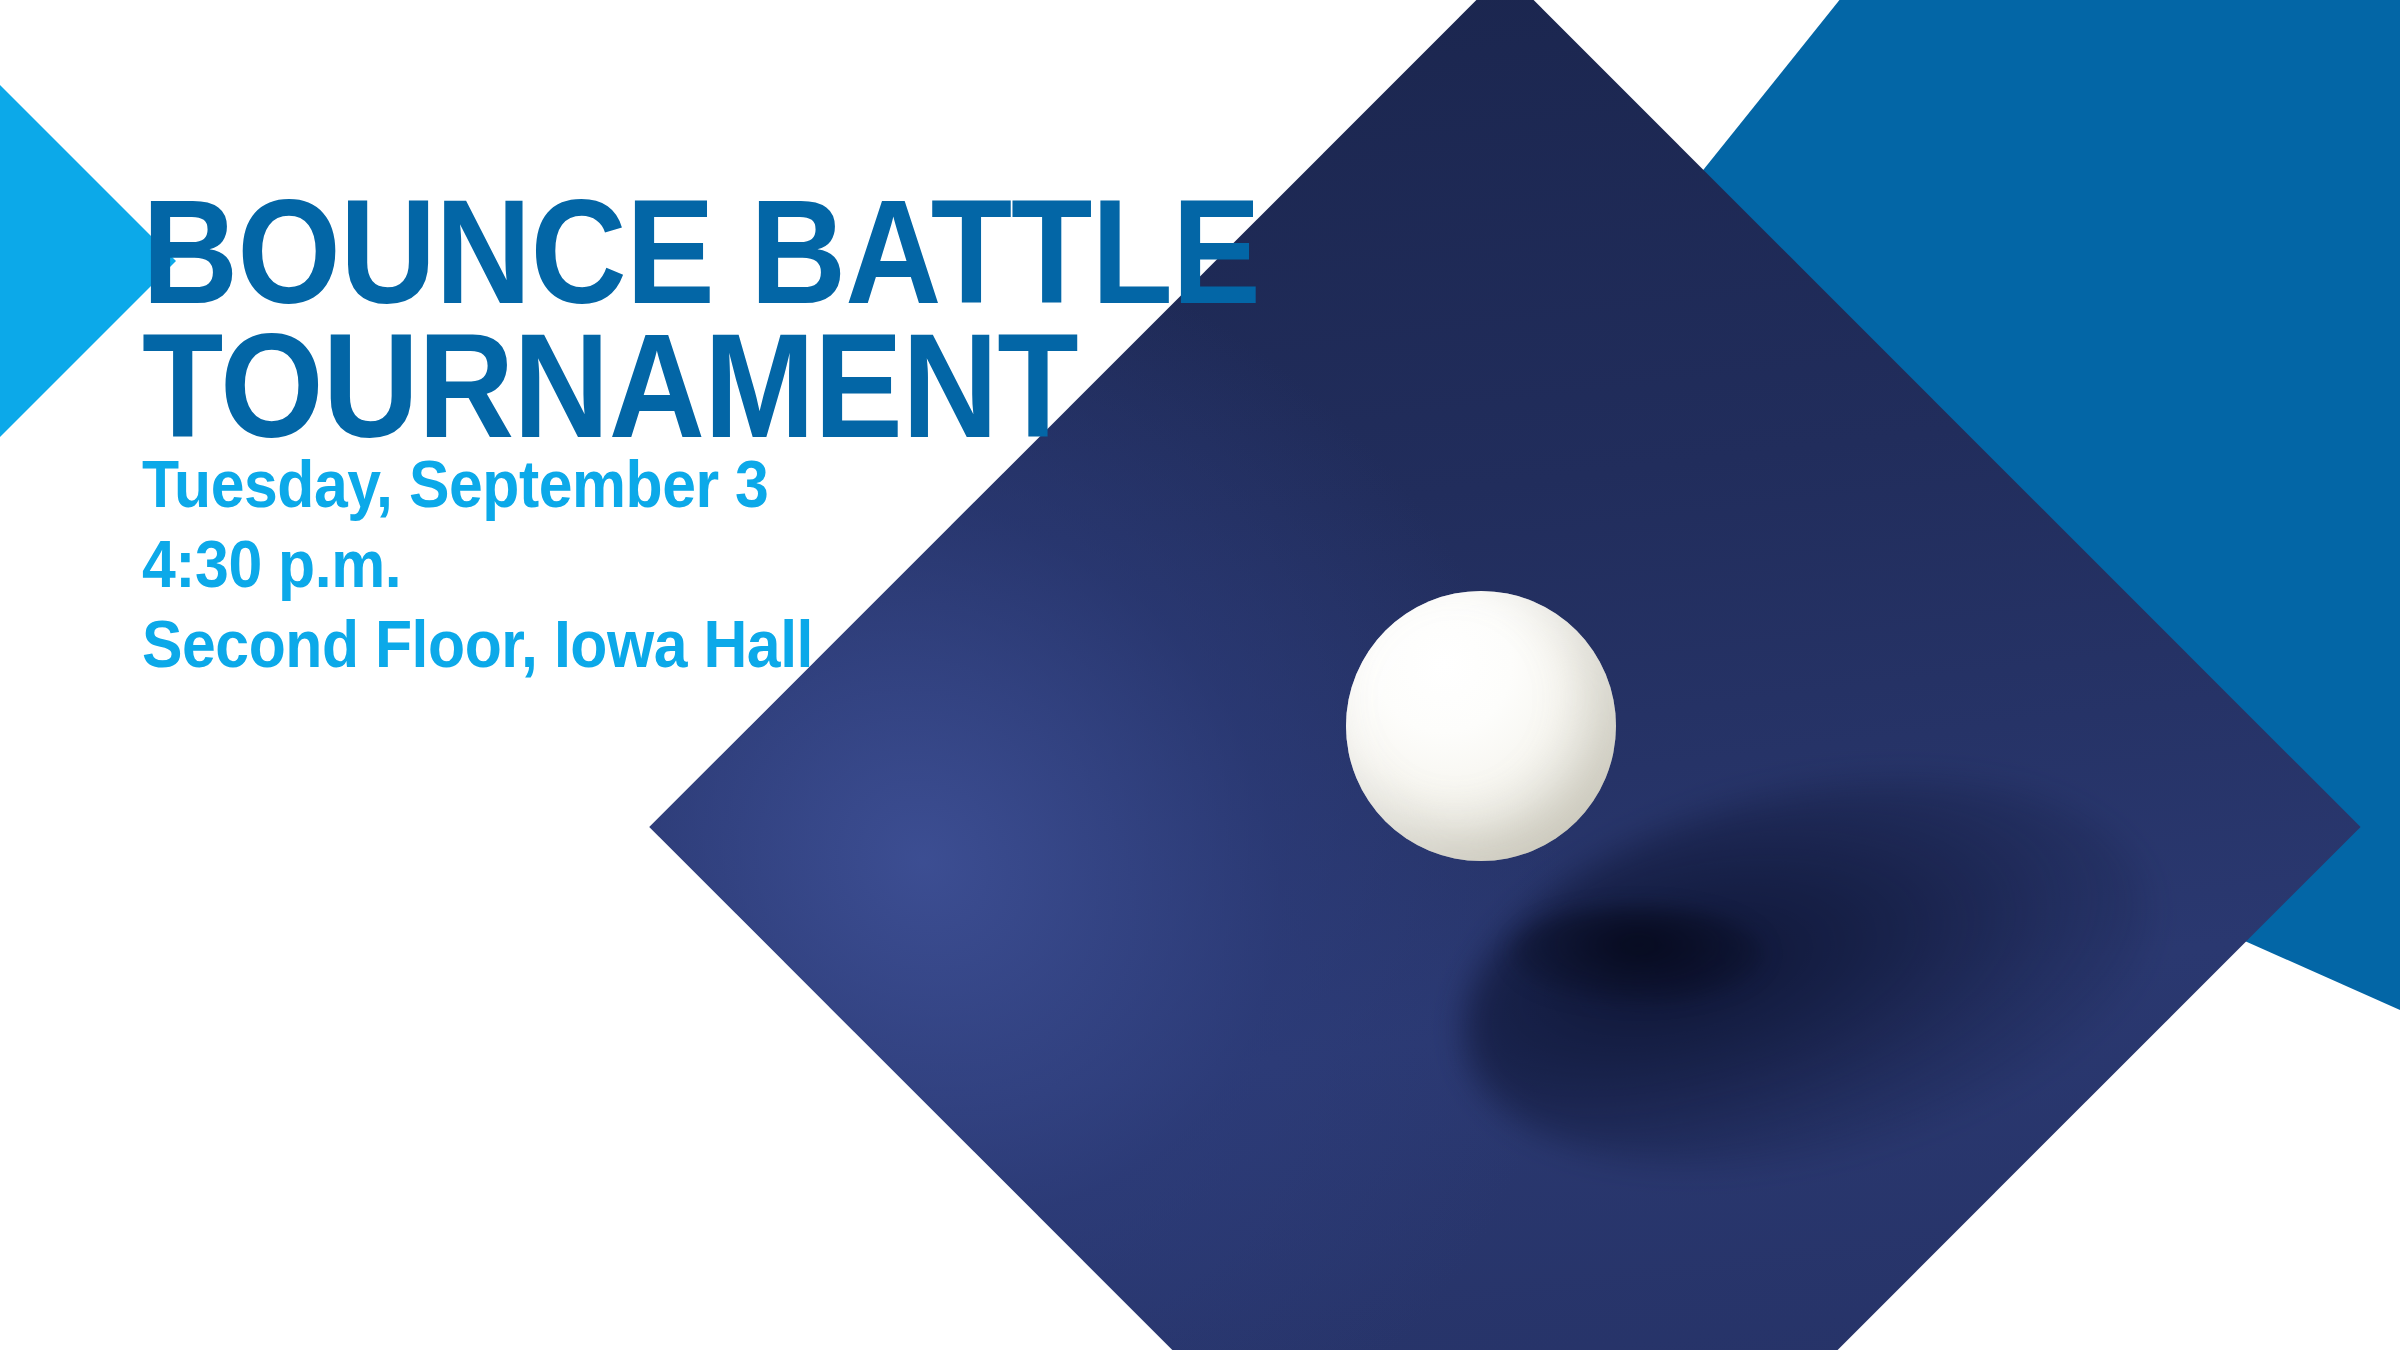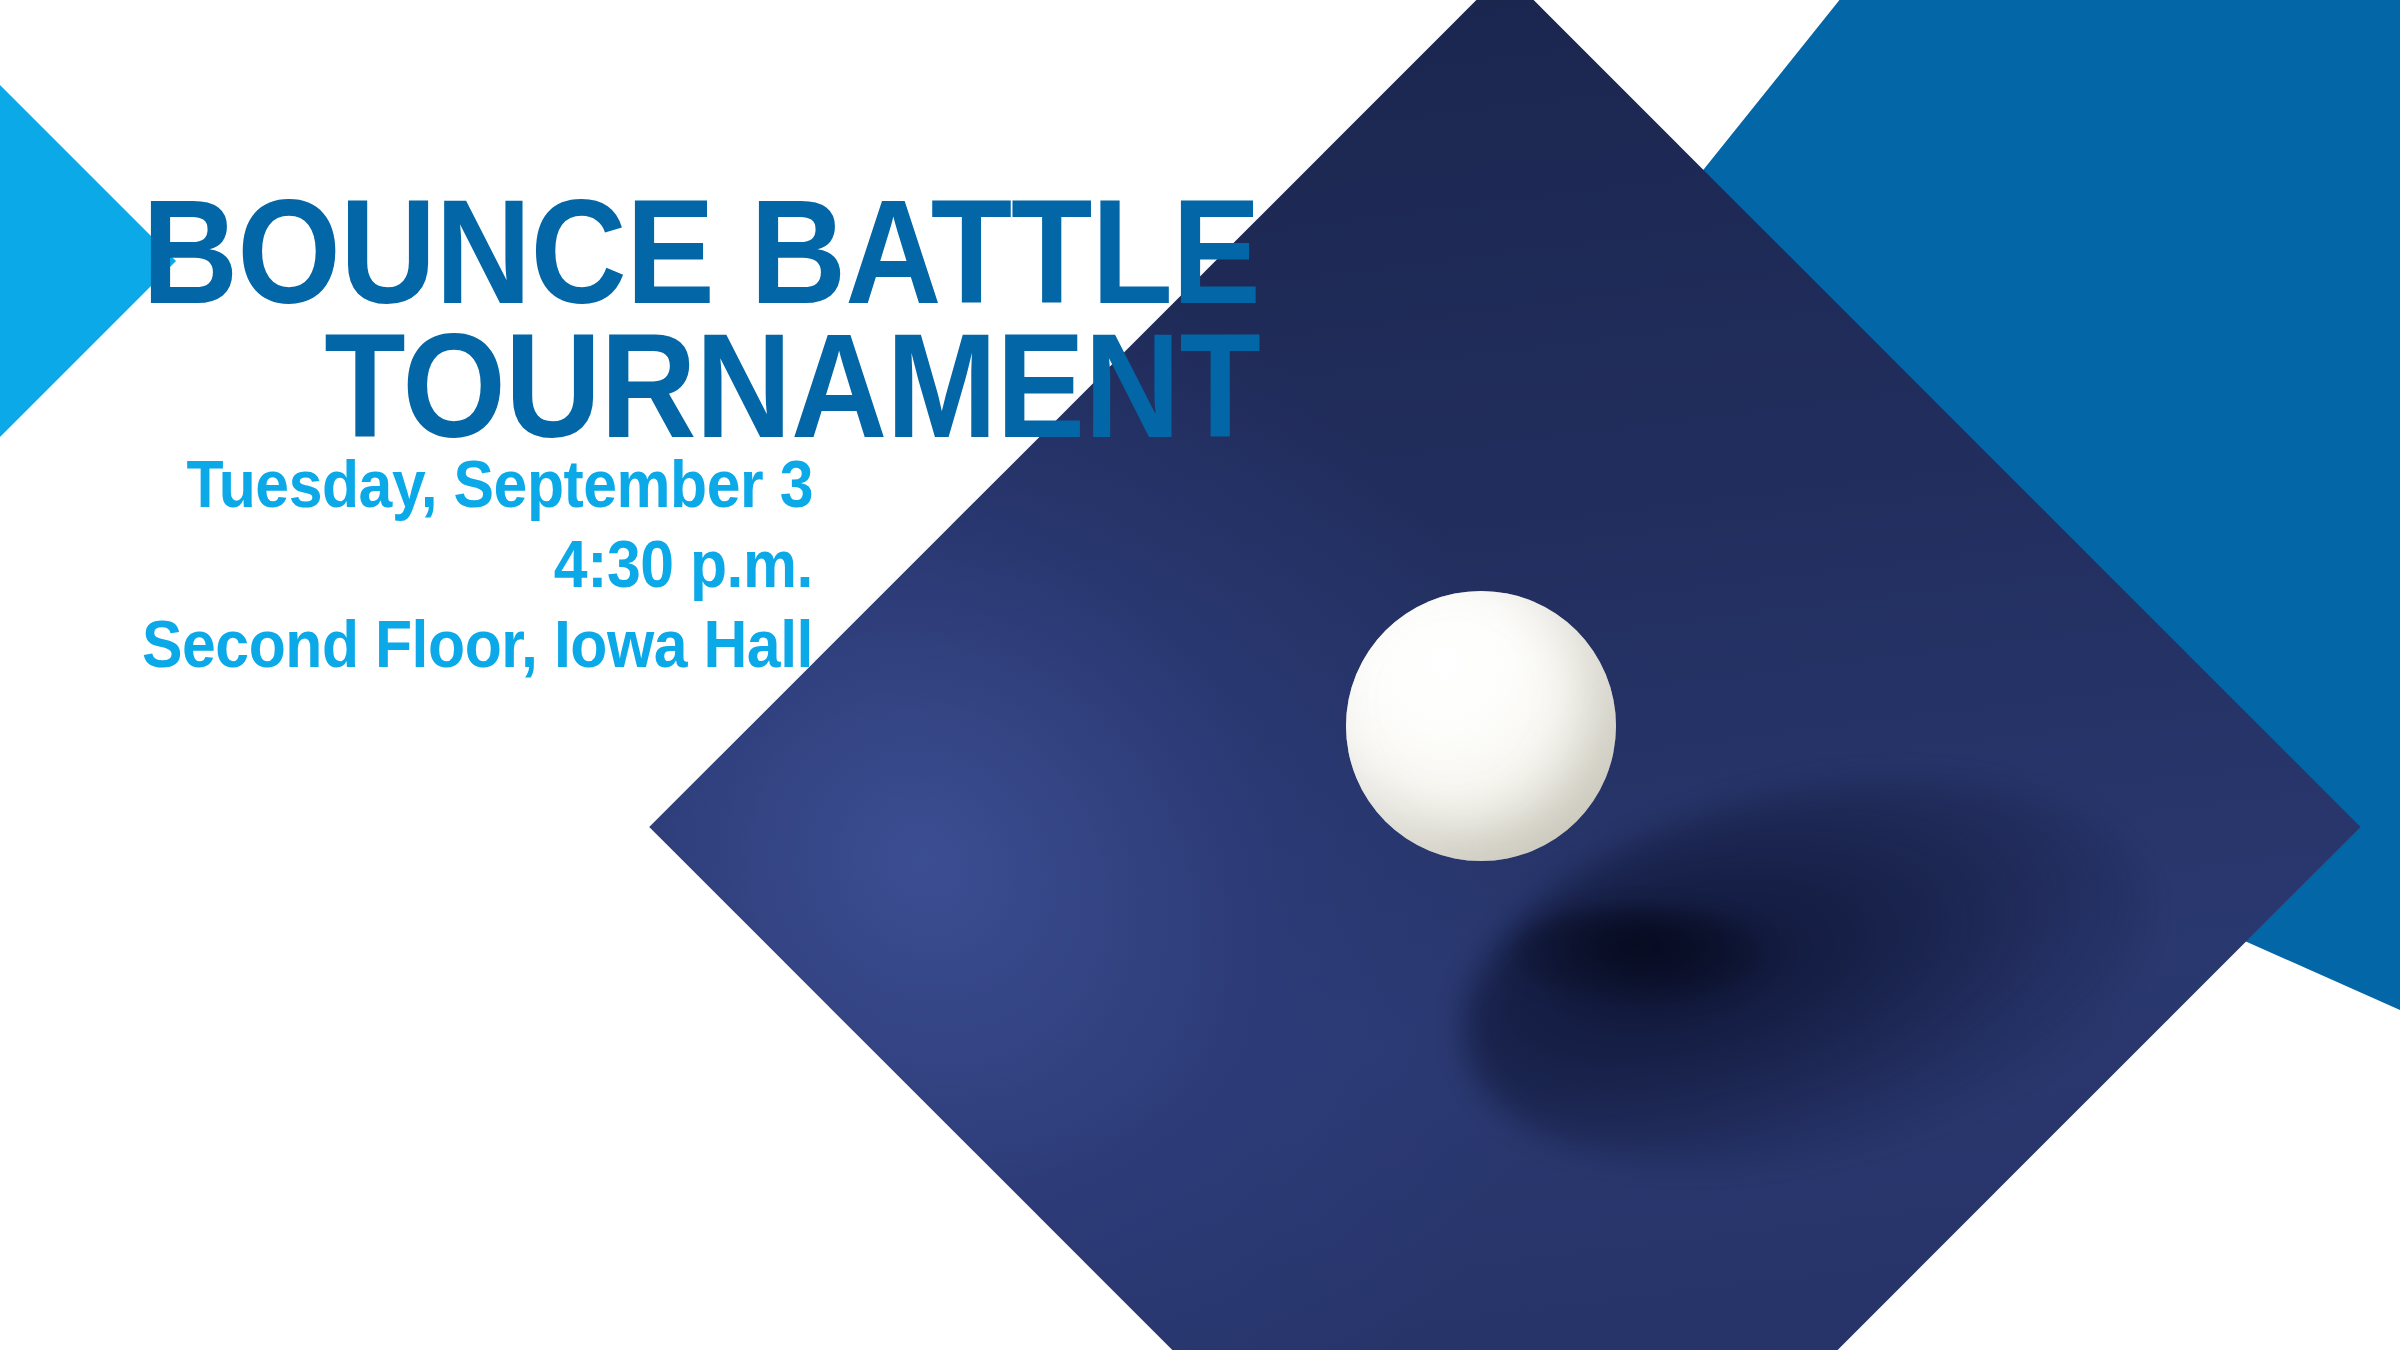--- a/index.html
+++ b/index.html
@@ -8,21 +8,20 @@
     padding: 0;
     background: #ffffff;
   }
   #poster {
     position: relative;
     width: 2400px;
     height: 1350px;
     background: #ffffff;
     overflow: hidden;
     font-family: "Liberation Sans", "DejaVu Sans", sans-serif;
-    text-align: right;
   }
 
   
 
   
   .left-chevron {
     position: absolute;
     left: 0px;
     top: 85px;
     width: 176px;

